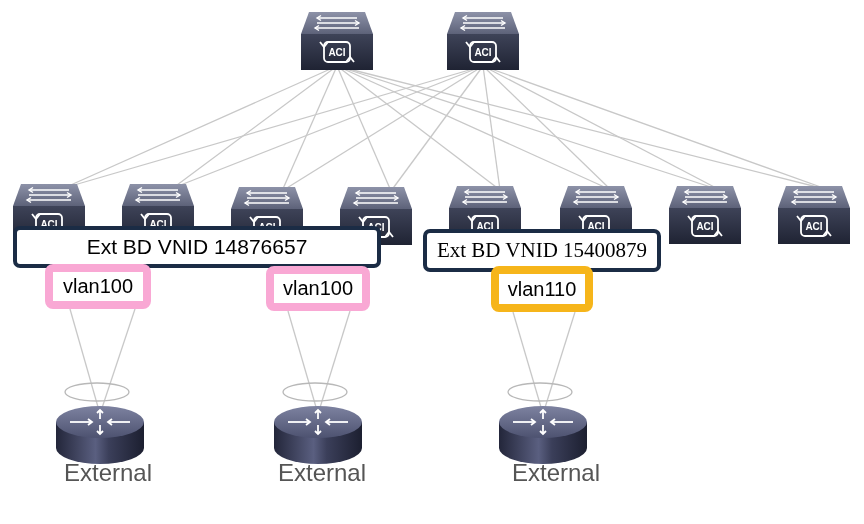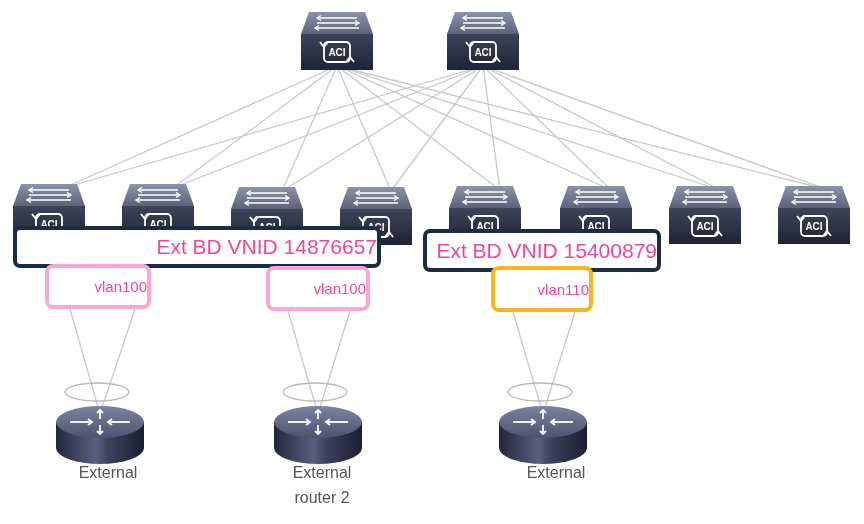--- a/index.html
+++ b/index.html
@@ -1,22 +1,22 @@
 <!DOCTYPE html>
 <html><head>
 <meta charset="utf-8">
 <style>
   html, body { margin: 0; padding: 0; background: #ffffff; }
   body { width: 864px; height: 524px; position: relative; overflow: hidden; font-family: "Liberation Sans", sans-serif; }
   #diagram { position: absolute; left: 0; top: 0; width: 864px; height: 524px; }
-  .lbl-box { position: absolute; box-sizing: border-box; background: #fff; display: flex; align-items: center; justify-content: flex-end; color: #ec4899; font-family: "Liberation Sans", sans-serif; }
+  .lbl-box { position: absolute; box-sizing: border-box; background: #fff; display: flex; align-items: center; justify-content: center; color: #000000; font-family: "Liberation Sans", sans-serif; }
   .bd-box { border: 4px solid #1b2c45; border-radius: 7px; font-size: 21px; }
-  .vlan-box { border: 4px solid #f9a8d4; border-radius: 8px; font-size: 15px; }
+  .vlan-box { border: 8px solid #f9a8d4; border-radius: 8px; font-size: 20px; }
   .vlan-box.yellow { border-color: #f6b51a; }
-  .router-label { position: absolute; width: 140px; text-align: center; font-size: 16px; line-height: 25px; color: #555555; font-family: "Liberation Sans", sans-serif; }
+  .router-label { position: absolute; width: 140px; text-align: center; font-size: 24px; line-height: 25px; color: #555555; font-family: "Liberation Sans", sans-serif; }
 </style>
 </head>
 <body>
 
 <svg id="diagram" width="864" height="524" viewBox="0 0 864 524">
   <defs>
     <linearGradient id="swTop" x1="0" y1="0" x2="0" y2="1">
       <stop offset="0" stop-color="#8d92a8"></stop>
       <stop offset="1" stop-color="#5d6279"></stop>
     </linearGradient>
@@ -290,36 +290,35 @@
           <line x1="543" y1="425" x2="543" y2="434"></line>
           <path d="M540,431 L543,434 L546,431"></path>
         </g>
       </g>
     </g>
 </svg>
 
 <div class="lbl-box bd-box" style="left:13px; top:226px; width:368px; height:42px;">
   <span>Ext BD VNID 14876657</span>
 </div>
-<div class="lbl-box bd-box" style="left:423px; top:229px; width:238px; height:43px;">
+<div class="lbl-box bd-box" style="left:423px; top:229px; width:238px; height:43px;font-family:Liberation Serif, serif;">
   <span>Ext BD VNID 15400879</span>
 </div>
 
 <div class="lbl-box vlan-box" style="left:45px; top:264px; width:106px; height:45px;">
   <span>vlan100</span>
 </div>
 <div class="lbl-box vlan-box" style="left:266px; top:266px; width:104px; height:45px;">
   <span>vlan100</span>
 </div>
 <div class="lbl-box vlan-box yellow" style="left:491px; top:266px; width:102px; height:46px;">
   <span>vlan110</span>
 </div>
 
 <div class="router-label" style="left:38px; top:460px;">
   <div>External</div>
 </div>
 <div class="router-label" style="left:252px; top:460px;">
   <div>External</div>
-  <div>router 2</div>
 </div>
 <div class="router-label" style="left:486px; top:460px;">
   <div>External</div>
 </div>
 
 </body></html>

